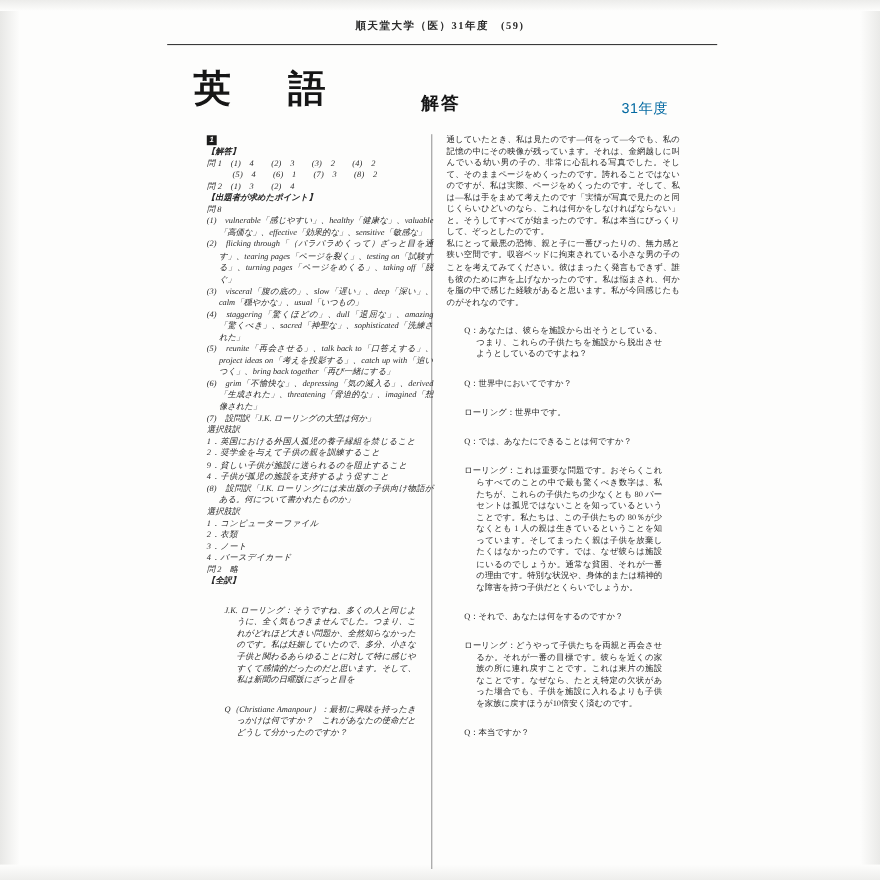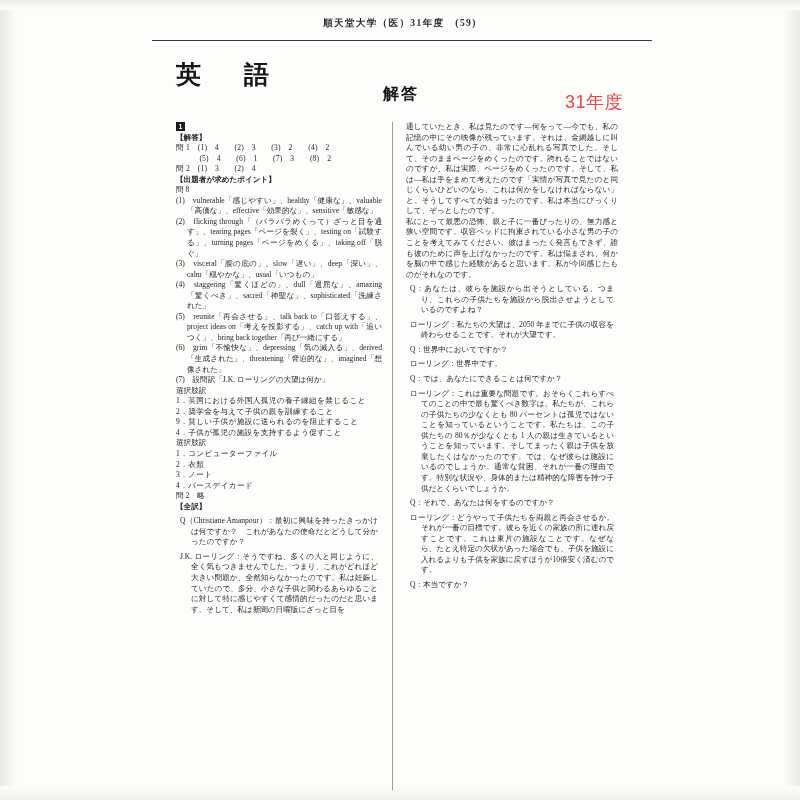--- a/index.html
+++ b/index.html
@@ -32,60 +32,60 @@
     letter-spacing:1.4px;
     color:#2a2a2a;
     font-weight:700;
   }
   .rule{
     position:absolute;left:152px;top:40px;width:500px;height:0;
     border-top:1.6px solid #3a3a3a;
   }
   .subject{
     position:absolute;left:176px;top:58px;
-    font-size:25px;letter-spacing:9px;font-weight:700;color:#161616;
+    font-size:34px;letter-spacing:9px;font-weight:700;color:#161616;
   }
   .kaitou{
     position:absolute;left:383px;top:84px;
     font-size:16px;letter-spacing:2px;font-weight:700;color:#161616;
   }
   .nendo{
     position:absolute;left:565px;top:90px;
-    font-size:18px;letter-spacing:0.5px;color:#ef4444;
+    font-size:13px;letter-spacing:0.5px;color:#0369a1;
     font-family:"Liberation Sans","DejaVu Sans",sans-serif;
   }
 
   .colrule{
     position:absolute;left:392px;top:122px;width:0;height:668px;
     border-left:1px solid #9a9a9a;
   }
 
   .col{
     position:absolute;top:122px;
     font-size:7.6px;
     line-height:10.55px;
     color:#262626;
     text-align:justify;
   }
-  .col-left{left:176px;width:206px;}
+  .col-left{left:188px;width:206px;font-style:italic;}
   .col-right{left:406px;width:212px;}
 
   .bignum{
     display:inline-block;
     background:#1c1c1c;color:#ffffff;
     font-family:"Liberation Sans","DejaVu Sans",sans-serif;
     font-size:7px;font-weight:700;
     width:9px;height:9px;line-height:9px;text-align:center;
     margin-bottom:1px;
   }
   .blk{margin:0;}
   .hd{margin:0;font-weight:700;}
   .hang{margin:0;padding-left:11px;text-indent:-11px;}
   .choice{margin:0;padding-left:13px;text-indent:-13px;letter-spacing:0.4px;}
-  .qa{margin:4px;padding-left:11px;text-indent:-11px;}
+  .qa{margin:16px;padding-left:11px;text-indent:-11px;}
   .ansrow{margin:0;white-space:pre;letter-spacing:0.2px;}
 </style>
 </head>
 <body>
 
 <div class="page">
   <div class="scan-edge-left"></div>
   <div class="scan-edge-right"></div>
   <div class="scan-edge-top"></div>
   <div class="scan-edge-bottom"></div>
@@ -112,36 +112,36 @@
     <p class="hang">(3)　visceral「腹の底の」、slow「遅い」、deep「深い」、calm「穏やかな」、usual「いつもの」</p>
     <p class="hang">(4)　staggering「驚くほどの」、dull「退屈な」、amazing「驚くべき」、sacred「神聖な」、sophisticated「洗練された」</p>
     <p class="hang">(5)　reunite「再会させる」、talk back to「口答えする」、project ideas on「考えを投影する」、catch up with「追いつく」、bring back together「再び一緒にする」</p>
     <p class="hang">(6)　grim「不愉快な」、depressing「気の滅入る」、derived「生成された」、threatening「脅迫的な」、imagined「想像された」</p>
     <p class="hang">(7)　設問訳「J.K. ローリングの大望は何か」</p>
     <p class="blk">選択肢訳</p>
     <p class="choice">1．英国における外国人孤児の養子縁組を禁じること</p>
     <p class="choice">2．奨学金を与えて子供の親を訓練すること</p>
     <p class="choice">9．貧しい子供が施設に送られるのを阻止すること</p>
     <p class="choice">4．子供が孤児の施設を支持するよう促すこと</p>
+    <p class="hang">(8)　設問訳「J.K. ローリングには未出版の子供向け物語がある。何について書かれたものか」</p>
     <p class="blk">選択肢訳</p>
     <p class="choice">1．コンピューターファイル</p>
     <p class="choice">2．衣類</p>
     <p class="choice">3．ノート</p>
     <p class="choice">4．バースデイカード</p>
     <p class="blk">問 2　略</p>
     <p class="hd">【全訳】</p>
+    <p class="qa">J.K. ローリング：そうですね、多くの人と同じように、全く気もつきませんでした。つまり、これがどれほど大きい問題か、全然知らなかったのです。私は妊娠していたので、多分、小さな子供と関わるあらゆることに対して特に感じやすくて感情的だったのだと思います。そして、私は新聞の日曜版にざっと目を</p>
     <p class="qa">Q（Christiane Amanpour）：最初に興味を持ったきっかけは何ですか？　これがあなたの使命だとどうして分かったのですか？</p>
-    <p class="qa">J.K. ローリング：そうですね、多くの人と同じように、全く気もつきませんでした。つまり、これがどれほど大きい問題か、全然知らなかったのです。私は妊娠していたので、多分、小さな子供と関わるあらゆることに対して特に感じやすくて感情的だったのだと思います。そして、私は新聞の日曜版にざっと目を</p>
   </div>
 
   <div class="col col-right">
     <p class="blk">通していたとき、私は見たのです―何をって―今でも、私の記憶の中にその映像が残っています。それは、金網越しに叫んでいる幼い男の子の、非常に心乱れる写真でした。そして、そのままページをめくったのです。誇れることではないのですが、私は実際、ページをめくったのです。そして、私は―私は手をまめて考えたのです「実情が写真で見たのと同じくらいひどいのなら、これは何かをしなければならない」と。そうしてすべてが始まったのです。私は本当にびっくりして、ぞっとしたのです。</p>
     <p class="blk">私にとって最悪の恐怖、親と子に一番ぴったりの、無力感と狭い空間です。収容ベッドに拘束されている小さな男の子のことを考えてみてください。彼はまったく発言もできず、誰も彼のために声を上げなかったのです。私は悩まされ、何かを脳の中で感じた経験があると思います。私が今回感じたものがそれなのです。</p>
     <p class="qa">Q：あなたは、彼らを施設から出そうとしている、つまり、これらの子供たちを施設から脱出させようとしているのですよね？</p>
-    <p class="qa">ローリング：私たちの大望は、2050 年までに子供の収容を終わらせることです。それが大望です。</p>
     <p class="qa">Q：世界中においてですか？</p>
     <p class="qa">ローリング：世界中です。</p>
     <p class="qa">Q：では、あなたにできることは何ですか？</p>
     <p class="qa">ローリング：これは重要な問題です。おそらくこれらすべてのことの中で最も驚くべき数字は、私たちが、これらの子供たちの少なくとも 80 パーセントは孤児ではないことを知っているということです。私たちは、この子供たちの 80％が少なくとも 1 人の親は生きているということを知っています。そしてまったく親は子供を放棄したくはなかったのです。では、なぜ彼らは施設にいるのでしょうか。通常な貧困、それが一番の理由です。特別な状況や、身体的または精神的な障害を持つ子供だとくらいでしょうか。</p>
     <p class="qa">Q：それで、あなたは何をするのですか？</p>
     <p class="qa">ローリング：どうやって子供たちを両親と再会させるか。それが一番の目標です。彼らを近くの家族の所に連れ戻すことです。これは東片の施設なことです。なぜなら、たとえ特定の欠状があった場合でも、子供を施設に入れるよりも子供を家族に戻すほうが10倍安く済むのです。</p>
     <p class="qa">Q：本当ですか？</p>
   </div>
 </div>
 

